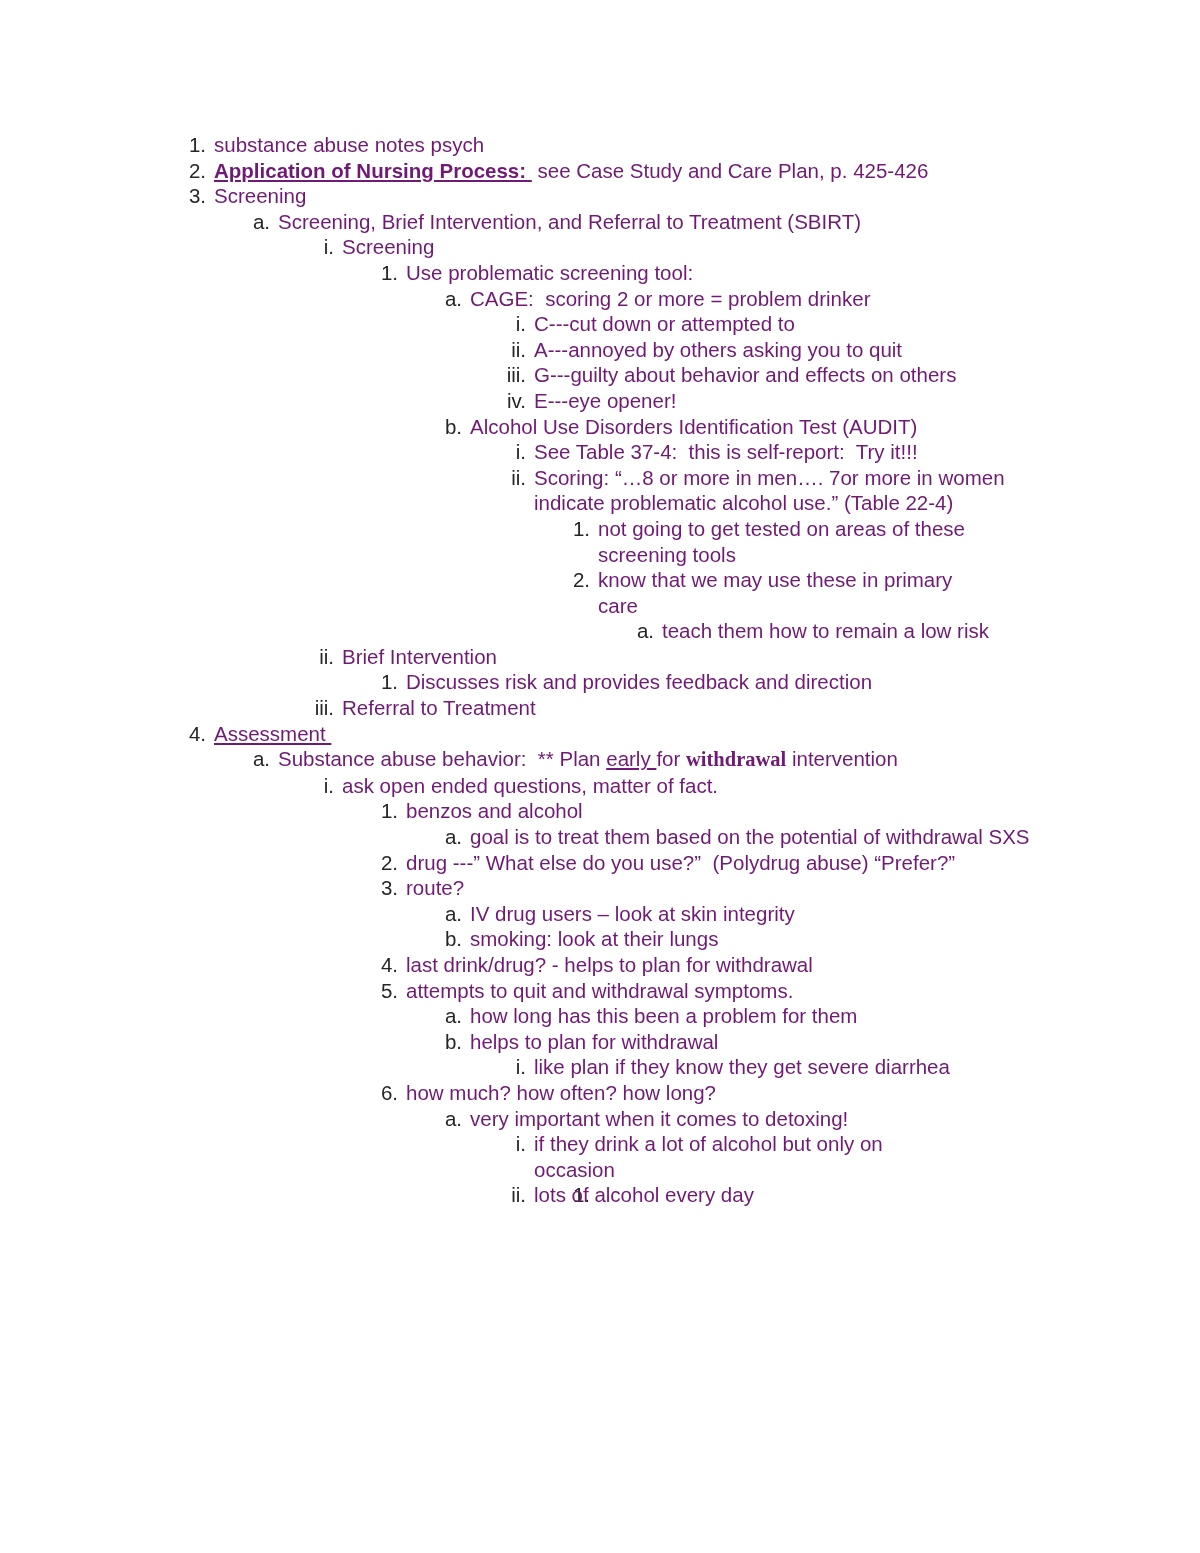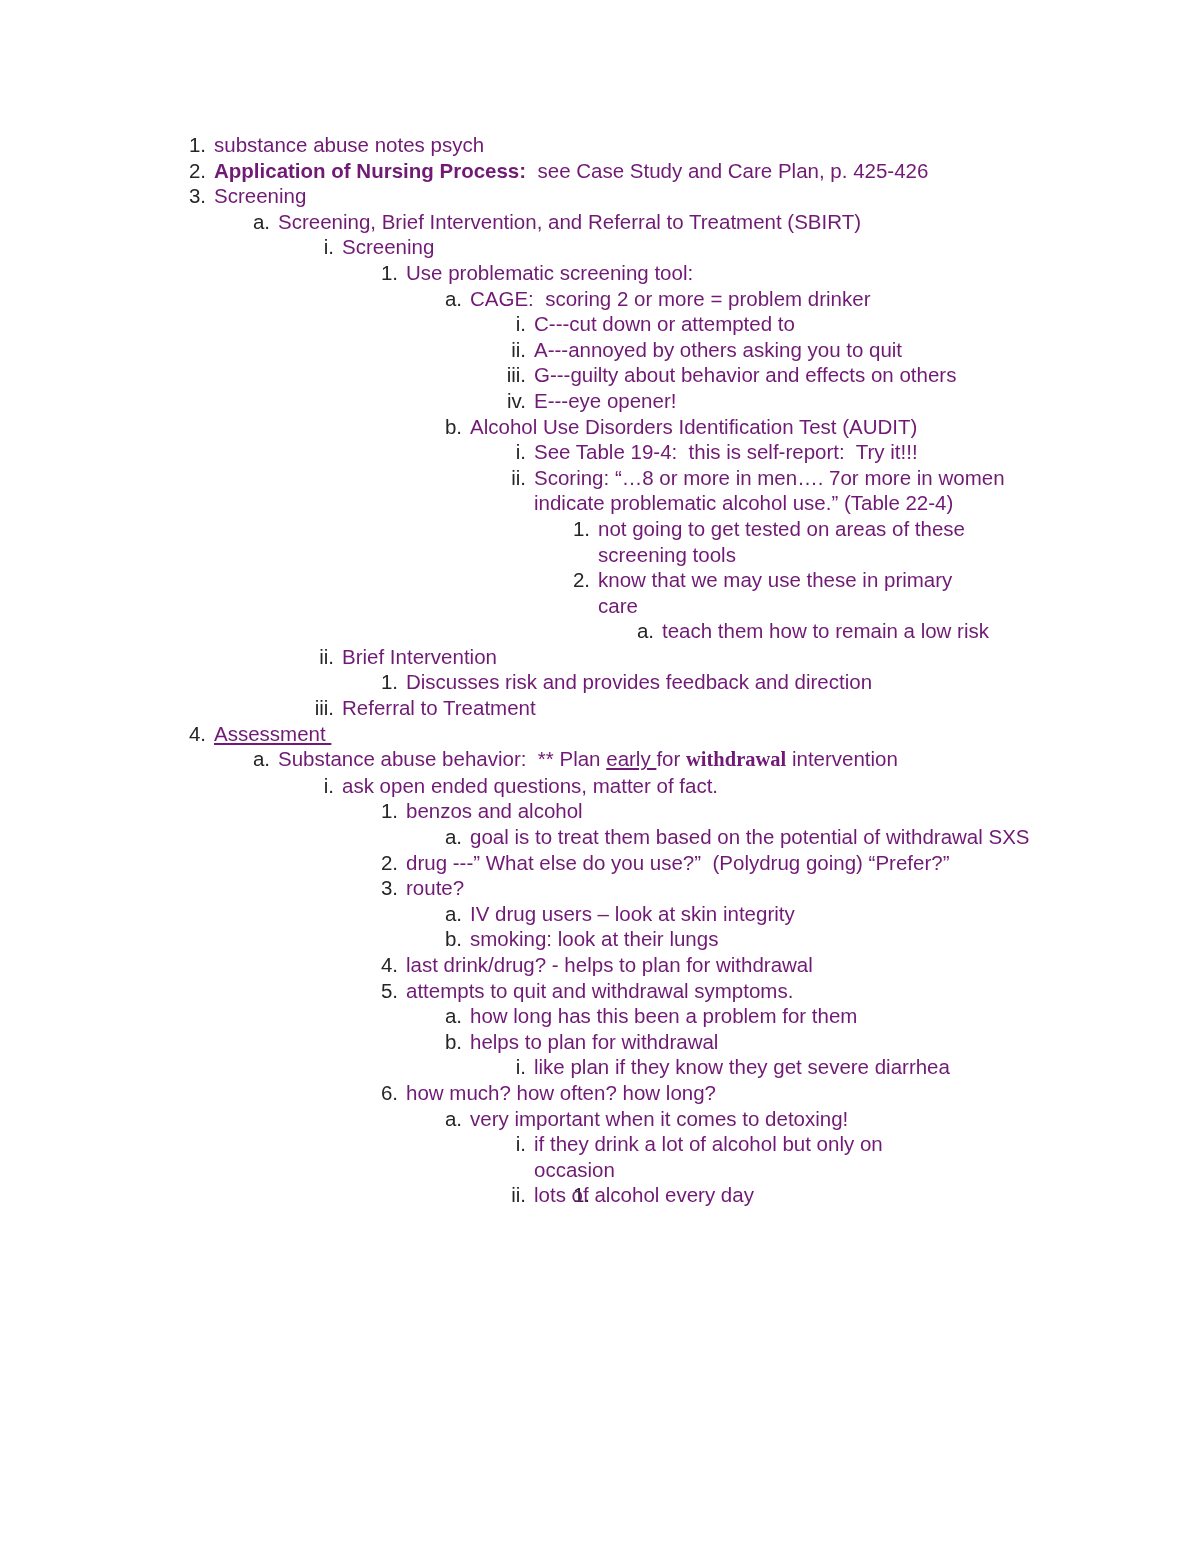--- a/index.html
+++ b/index.html
@@ -57,21 +57,21 @@
   .lvl4 { margin-left: 64px; }
   .lvl5 { margin-left: 64px; }
   .lvl6 { margin-left: 64px; }
   .lvl7 { margin-left: 64px; }
   .lvl8 { margin-left: 64px; }
 
   .group { display: block; }
 
   b.bold   { font-weight: bold; font-family: Liberation Serif, serif; }
   u.uline  { text-decoration: underline; }
-  .bu      { font-weight: bold; }
+  .bu      { font-weight: bold; text-decoration: underline; }
 </style>
 </head>
 <body>
 
 <div class="page">
   <div class="outline">
 
     <div class="li lvl1" style="width:860px;">
       <span class="marker">1.</span>
       <span class="txt">substance abuse notes psych</span>
@@ -135,21 +135,21 @@
             </div>
 
             <div class="li" style="width:604px;">
               <span class="marker">b.</span>
               <span class="txt">Alcohol Use Disorders Identification Test (AUDIT)</span>
             </div>
 
             <div class="group lvl6">
               <div class="li" style="width:540px;">
                 <span class="marker">i.</span>
-                <span class="txt">See Table 19-4:  this is self-report:  Try it!!!</span>
+                <span class="txt">See Table 37-4:  this is self-report:  Try it!!!</span>
               </div>
               <div class="li" style="width:540px;">
                 <span class="marker">ii.</span>
                 <span class="txt">Scoring: “…8 or more in men…. 7or more in women indicate problematic alcohol use.” (Table 22-4)</span>
               </div>
 
               <div class="group lvl7">
                 <div class="li" style="width:440px;">
                   <span class="marker">1.</span>
                   <span class="txt">not going to get tested on areas of these screening tools</span>
@@ -215,21 +215,21 @@
 
           <div class="group lvl5">
             <div class="li" style="width:604px;">
               <span class="marker">a.</span>
               <span class="txt">goal is to treat them based on the potential of withdrawal SXS</span>
             </div>
           </div>
 
           <div class="li" style="width:600px;">
             <span class="marker">2.</span>
-            <span class="txt">drug ---” What else do you use?”  (Polydrug going) “Prefer?”</span>
+            <span class="txt">drug ---” What else do you use?”  (Polydrug abuse) “Prefer?”</span>
           </div>
 
           <div class="li" style="width:668px;">
             <span class="marker">3.</span>
             <span class="txt">route?</span>
           </div>
 
           <div class="group lvl5">
             <div class="li" style="width:604px;">
               <span class="marker">a.</span>

